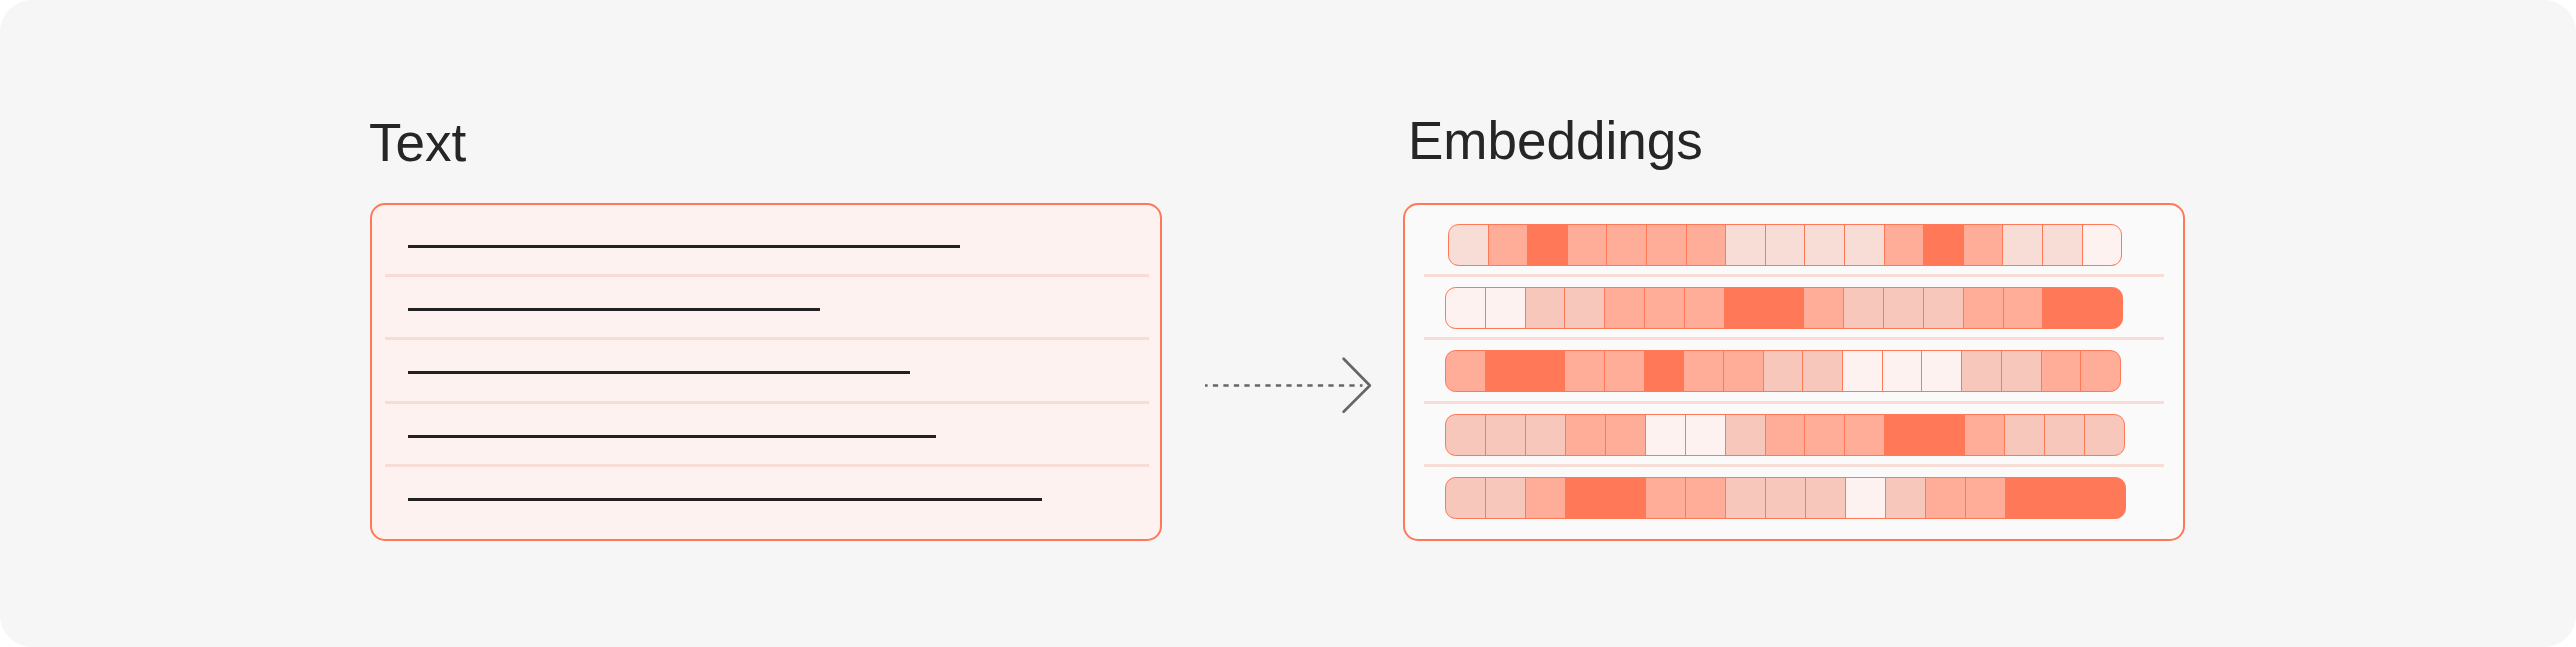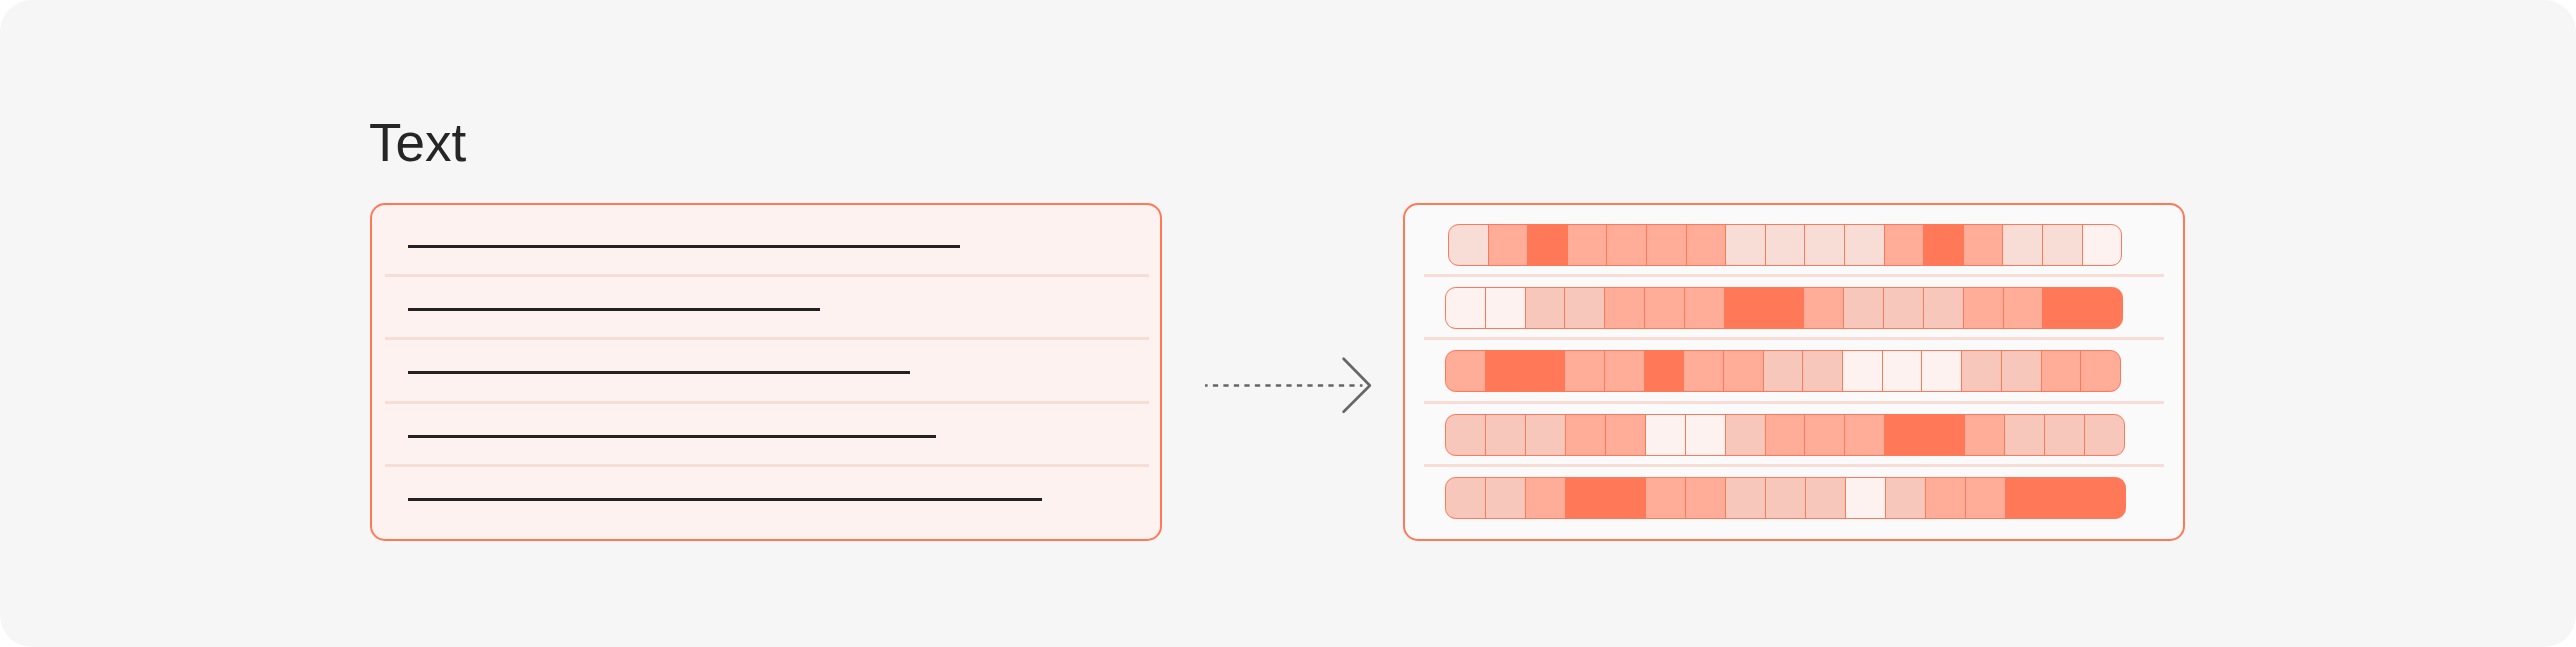--- a/index.html
+++ b/index.html
@@ -31,20 +31,21 @@
     <div class="textline" style="left:36px; top:230px; width:528px;"></div>
     <div class="divider" style="left:12.7px; top:259px; width:764px;"></div>
     <div class="textline" style="left:36px; top:293px; width:634px;"></div>
   </div>
 
   <svg class="arrow" width="180" height="63" viewBox="0 0 340 120">
     <line x1="10" y1="60" x2="310" y2="60" stroke="#666666" stroke-width="5" stroke-dasharray="10 10" stroke-dashoffset="5"></line>
     <polyline points="274,9 324,60 274,110" fill="none" stroke="#666666" stroke-width="5" stroke-linecap="round" stroke-linejoin="round"></polyline>
   </svg>
 
+  <div class="title" style="left:1408px; top:114px;">Embeddings</div>
 
   <div class="box" id="emb-box" style="left:1403px; top:203px; width:782px; height:338px; background:#fafafa;">
     <div class="bar" style="left:43px; top:18.5px; width:674px;">
         <div class="cell" style="background: rgb(248, 221, 214);"></div>
         <div class="cell" style="background: rgb(255, 173, 153);"></div>
         <div class="cell" style="background: rgb(255, 121, 89); border-left-color: rgb(255, 121, 89);"></div>
         <div class="cell" style="background: rgb(255, 173, 153);"></div>
         <div class="cell" style="background: rgb(255, 173, 153);"></div>
         <div class="cell" style="background: rgb(255, 173, 153);"></div>
         <div class="cell" style="background: rgb(255, 173, 153);"></div>

